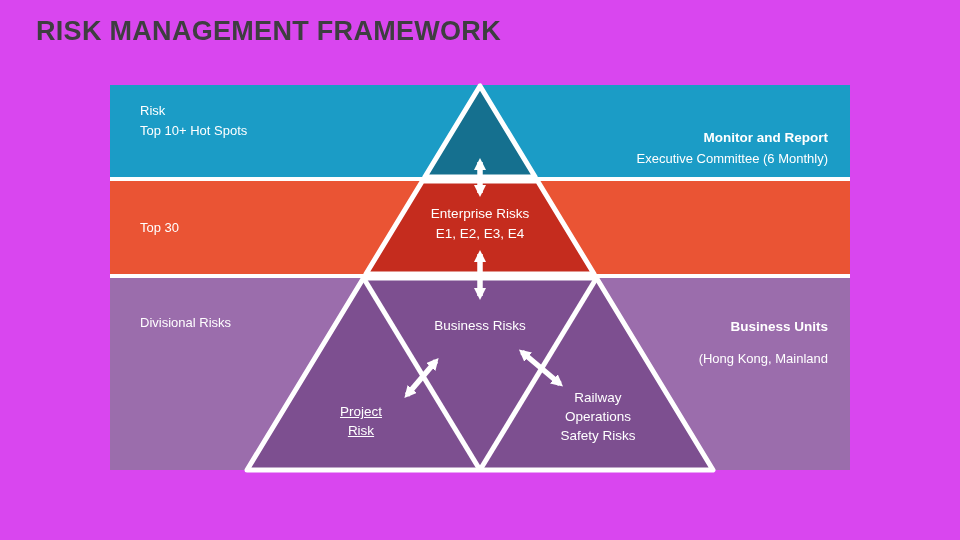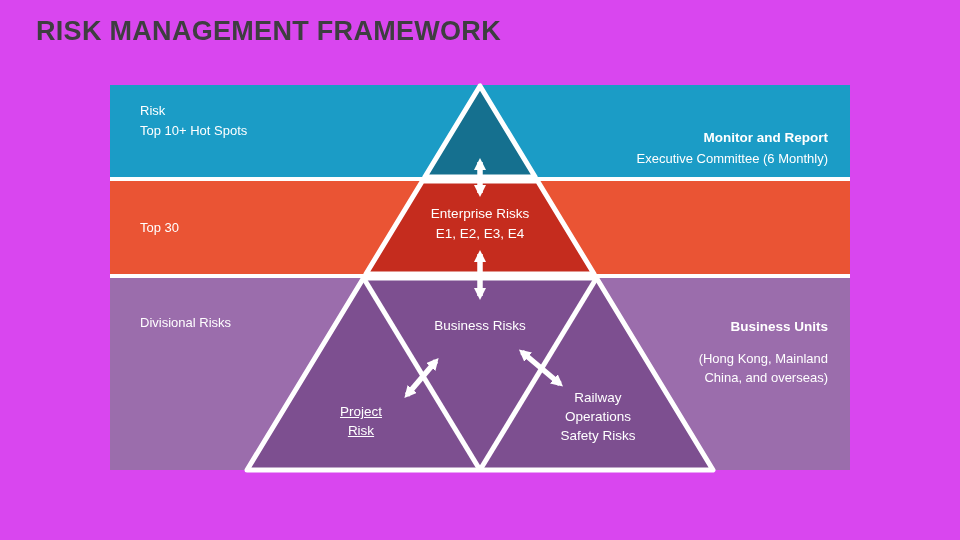--- a/index.html
+++ b/index.html
@@ -69,21 +69,20 @@
   <div class="t" style="left:140px; top:218px;">
     <div>Top 30</div>
   </div>
 
   <div class="t" style="left:140px; top:313px;text-align:right;">
     <div>Divisional Risks</div>
   </div>
   <div class="t right-block tight" style="right:132px; top:288px;">
     <div class="bold">Business Units</div>
     <div style="margin-top:13px;">(Hong Kong, Mainland</div>
-    <div>China, and overseas)</div>
   </div>
 
   <div class="t centered pyr" style="left:480px; top:204px;">
     <div>Enterprise Risks</div>
     <div>E1, E2, E3, E4</div>
   </div>
 
   <div class="t centered pyr" style="left:480px; top:316px;">
     <div>Business Risks</div>
   </div>

